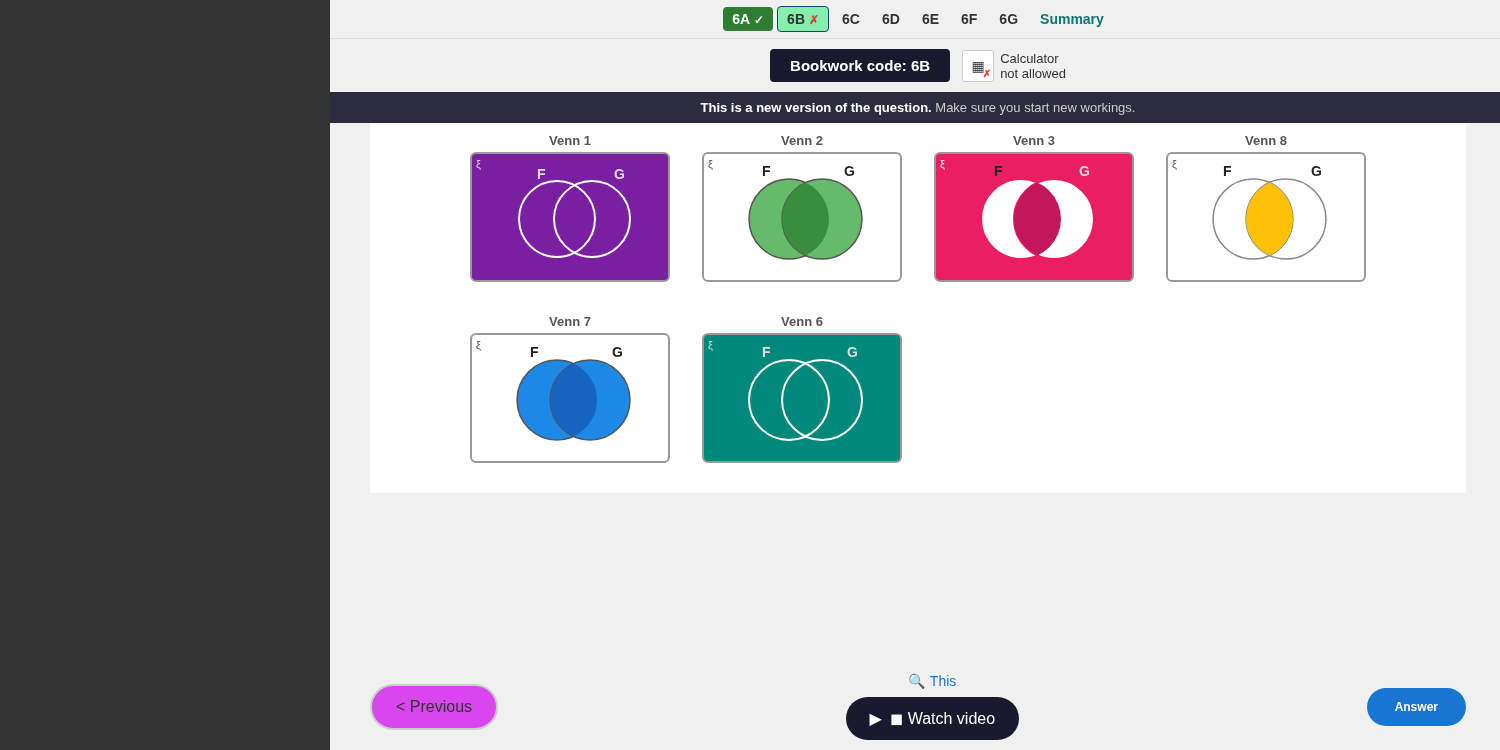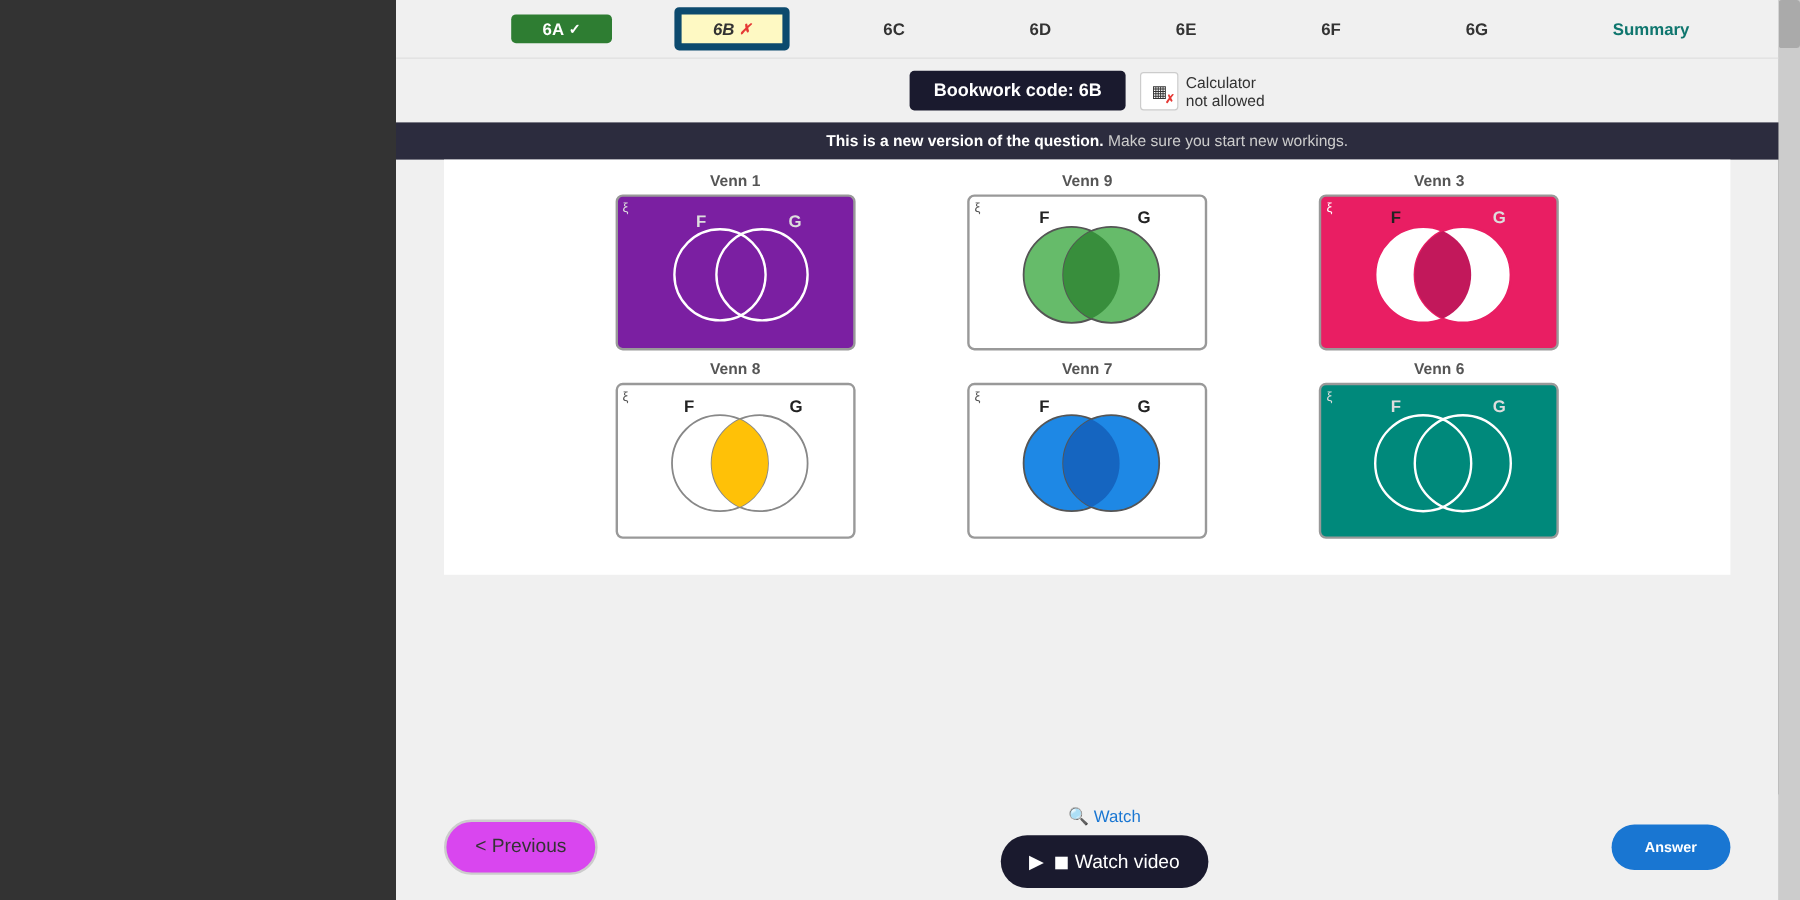--- a/index.html
+++ b/index.html
@@ -34,39 +34,37 @@
     .top-nav {
       background: #f0f0f0;
       display: flex;
       align-items: center;
       justify-content: center;
       padding: 6px 10px;
       gap: 4px;
       border-bottom: 1px solid #ddd;
     }
     .nav-item {
-      padding: 4px 26px;
+      padding: 4px 9px;
       border-radius: 4px;
       font-size: 14px;
       font-weight: bold;
       cursor: pointer;
       display: flex;
-      align-items: center;
+      align-items: flex-end;
       gap: 4px;
-      margin-left: 48px;
     }
     .nav-item-6a {
       background: #2e7d32;
       color: white;
     }
     .nav-item-6b {
-      background: #fef9c3;
+      background: #86efac;
       color: #333;
-      border: 6px solid #0c4a6e;
-      font-style: italic;
+      border: 1px solid #0c4a6e;
     }
     .nav-item-plain {
       background: transparent;
       color: #333;
     }
     .nav-item-summary {
       background: transparent;
       color: #0f766e;
       font-weight: bold;
     }
@@ -136,22 +134,22 @@
       text-align: center;
     }
     .math-text {
       font-weight: bold;
       font-family: 'Times New Roman', serif;
     }
 
     
     .venn-grid {
       display: grid;
-      grid-template-columns: repeat(3, 1fr);
-      gap: 8px;
+      grid-template-columns: repeat(4, 1fr);
+      gap: 32px;
       padding: 0 60px 10px;
     }
     .venn-container {
       display: flex;
       flex-direction: column;
       align-items: center;
     }
     .venn-label {
       font-size: 13px;
       color: #555;
@@ -299,21 +297,21 @@
             <circle cx="85" cy="65" r="38" fill="none" stroke="white" stroke-width="2"></circle>
 
             <circle cx="120" cy="65" r="38" fill="none" stroke="white" stroke-width="2"></circle>
             <text x="65" y="25" fill="#ddd" font-size="14" font-weight="bold">F</text>
             <text x="142" y="25" fill="#ddd" font-size="14" font-weight="bold">G</text>
           </svg>
         </div>
       </div>
 
       <div class="venn-container">
-        <div class="venn-label">Venn 9</div>
+        <div class="venn-label">Venn 2</div>
         <div class="venn-diagram" style="background:white; border-color:#999;">
           <span class="venn-xi-label" style="color:#555;">ξ</span>
           <svg width="200" height="130" viewBox="0 0 200 130" style="position:absolute;top:0;left:0;">
             <defs>
               <clipPath id="leftClip2">
                 <circle cx="85" cy="65" r="40"></circle>
               </clipPath>
               <clipPath id="rightClip2">
                 <circle cx="118" cy="65" r="40"></circle>
               </clipPath>
@@ -408,21 +406,21 @@
   </div>
 
   <div class="bottom-bar">
     <button class="prev-button">
       <span>&lt; Previous</span>
     </button>
 
     <div class="center-actions">
       <div class="zoom-link">
         <span>🔍</span>
-        <span>Watch</span>
+        <span>This</span>
       </div>
       <button class="watch-video-btn">
         <span>▶</span>
         <span>◼ Watch video</span>
       </button>
     </div>
 
     <button class="answer-btn">
       <span>Answer</span>
     </button>

